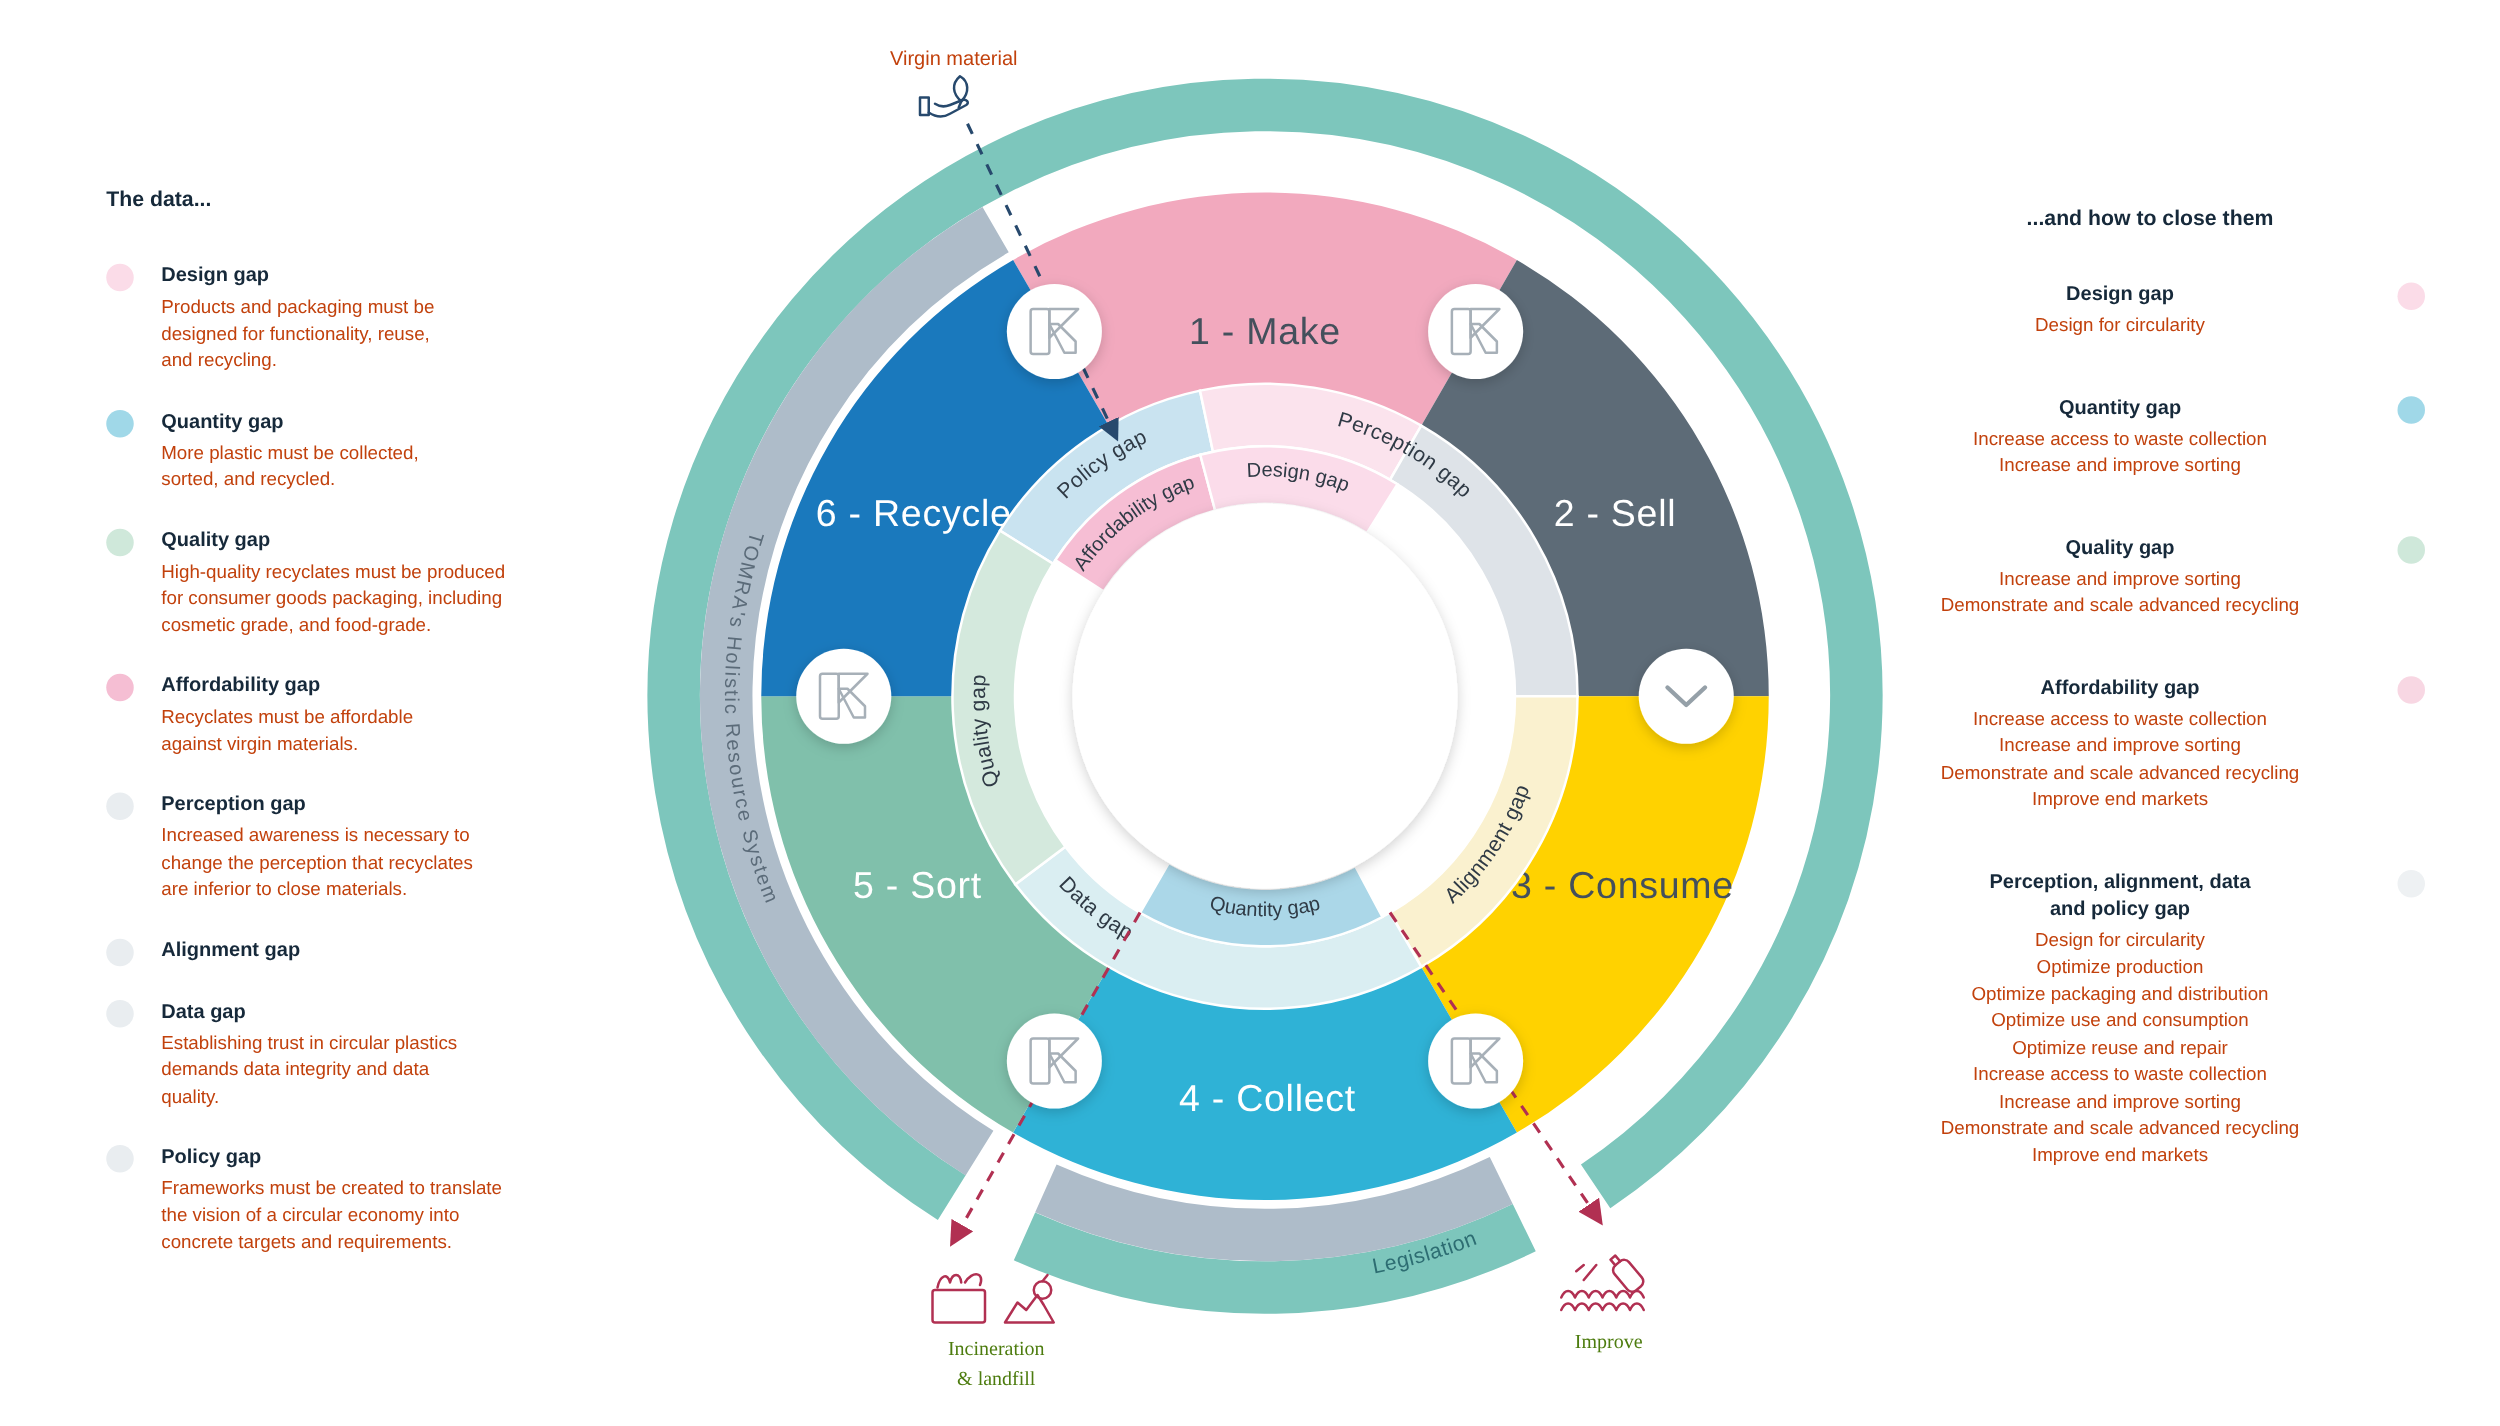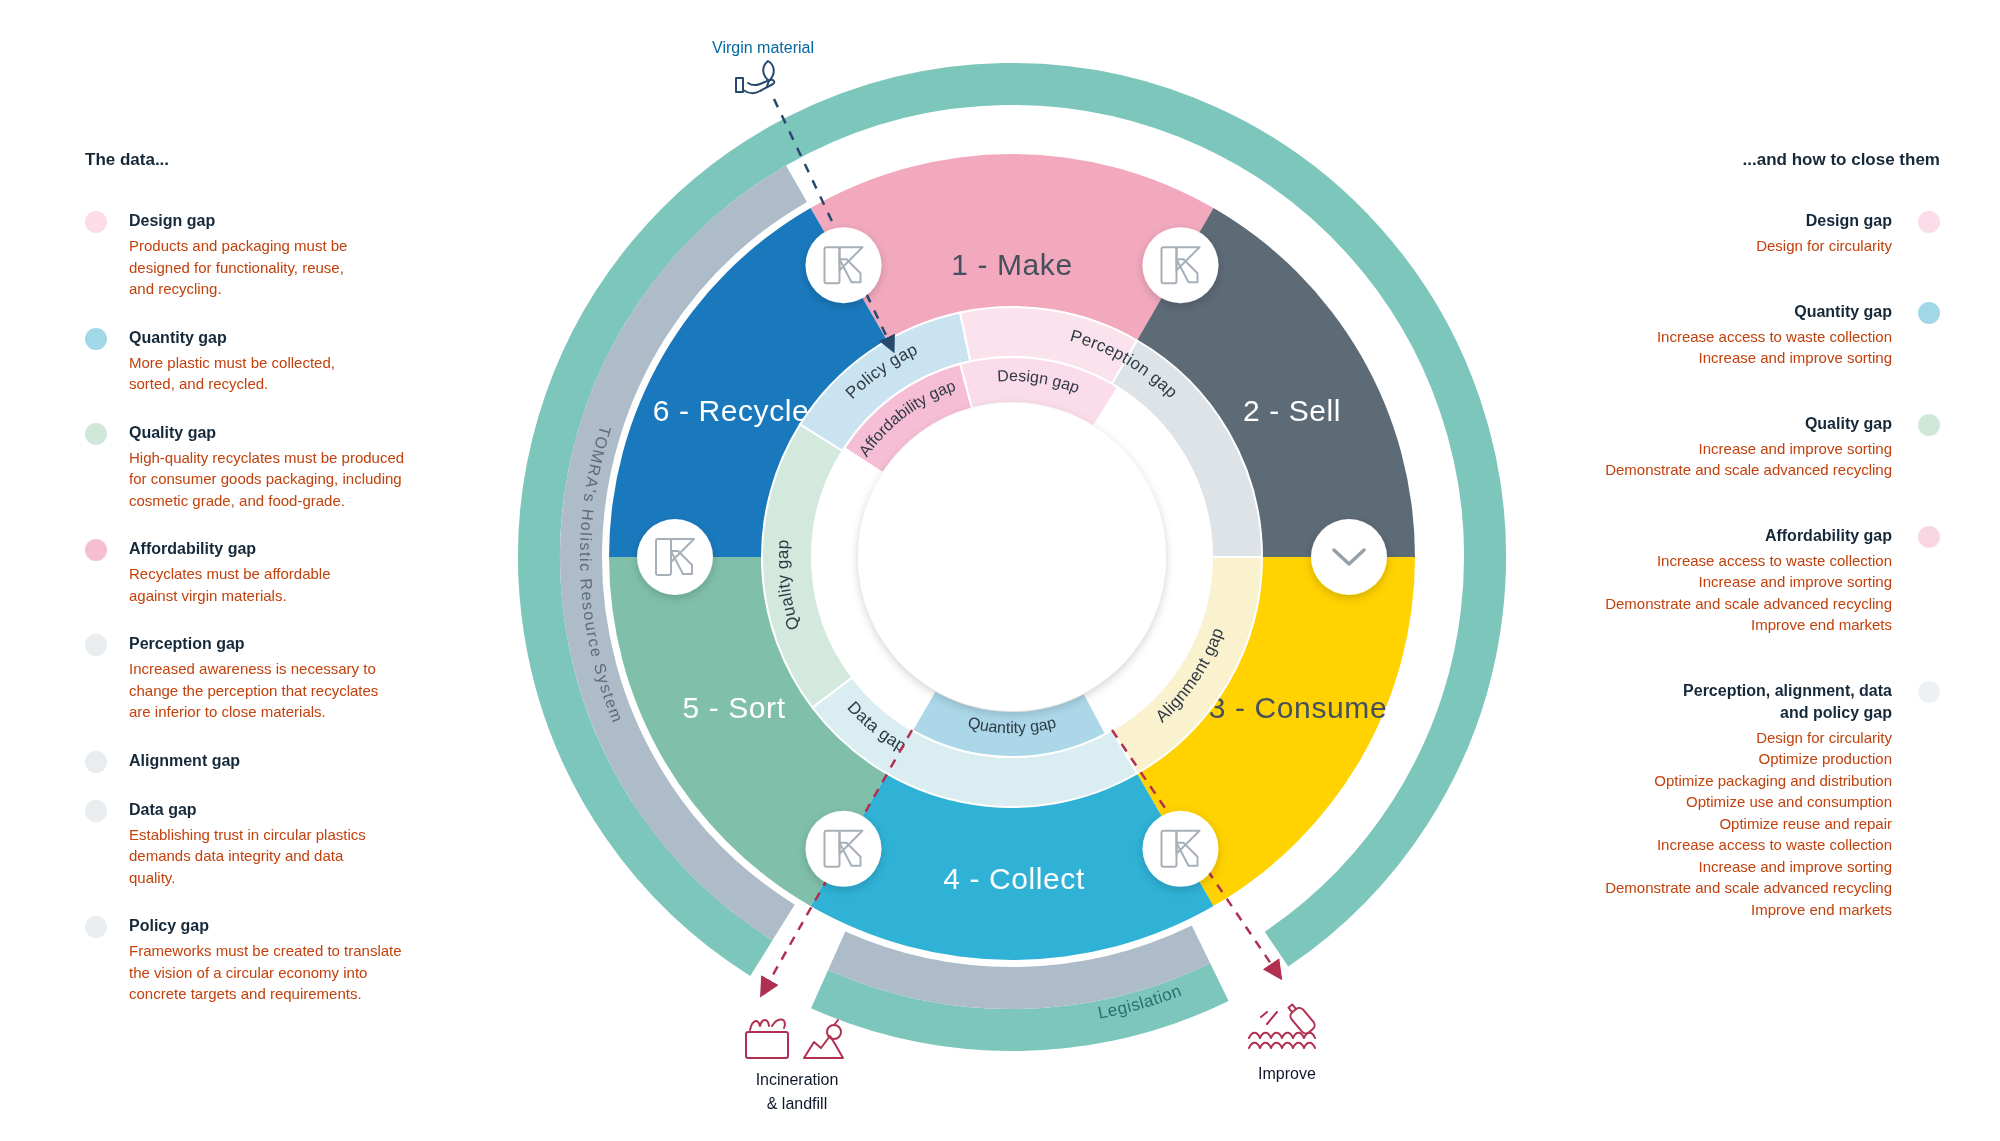--- a/index.html
+++ b/index.html
@@ -1,41 +1,41 @@
 <!DOCTYPE html>
 <html><head>
 <meta charset="utf-8">
 <style>
   html,body{margin:0;padding:0;background:#fff;}
   .page{position:relative;width:2000px;height:1141px;background:#ffffff;overflow:hidden;
         font-family:"Liberation Sans",sans-serif;color:#16293a;}
   
   .panel{position:absolute;top:150px;}
   .panel-left{left:85px;width:345px;}
-  .panel-right{right:60px;width:440px;text-align:right;}
+  .panel-right{right:60px;width:440px;text-align:center;margin-top:15px;}
   .panel-header{font-weight:bold;font-size:17px;color:#16293a;margin-bottom:40px;}
   .gap-item{position:relative;margin-bottom:27px;}
   .panel-left .gap-item{padding-left:44px;}
   .panel-right .gap-item{padding-right:48px;margin-bottom:44px;}
   .dot{position:absolute;top:1px;width:22px;height:22px;border-radius:50%;}
   .panel-left .dot{left:0;}
   .panel-right .dot{right:0;}
   .gap-title{font-weight:bold;font-size:16px;color:#16293a;line-height:22px;margin-bottom:3px;white-space:pre-line;}
   .gap-body{font-size:15px;color:#c2410c;line-height:21.5px;white-space:pre-line;}
   
   .wheel{position:absolute;left:492px;top:37px;width:1040px;height:1040px;}
   .seg-label{font-size:30px;letter-spacing:.6px;font-family:"Liberation Sans",sans-serif;}
   .ring-lab{font-size:17px;fill:#2f3a45;letter-spacing:.3px;font-family:"Liberation Sans",sans-serif;}
   .ring-lab-sm{font-size:16px;fill:#2f3a45;font-family:"Liberation Sans",sans-serif;}
   .tomra-text{font-size:16px;fill:#5b6b79;letter-spacing:1.6px;font-family:"Liberation Sans",sans-serif;}
   .legis-text{font-size:17px;fill:#2d6d72;letter-spacing:.5px;font-family:"Liberation Sans",sans-serif;}
   
   .ann-label{position:absolute;font-size:16px;text-align:center;white-space:pre-line;line-height:24px;}
-  .ann-navy{color:#0369a1;}
-  .ann-red{color:#0f172a;}
+  .ann-navy{color:#c2410c;}
+  .ann-red{color:#4d7c0f;font-family:Liberation Serif, serif;}
   .ann-icon{position:absolute;}
 </style>
 </head>
 <body>
 
 <div class="page">
 
   <div class="panel panel-left">
     <div class="panel-header">The data...</div>
     <div>

